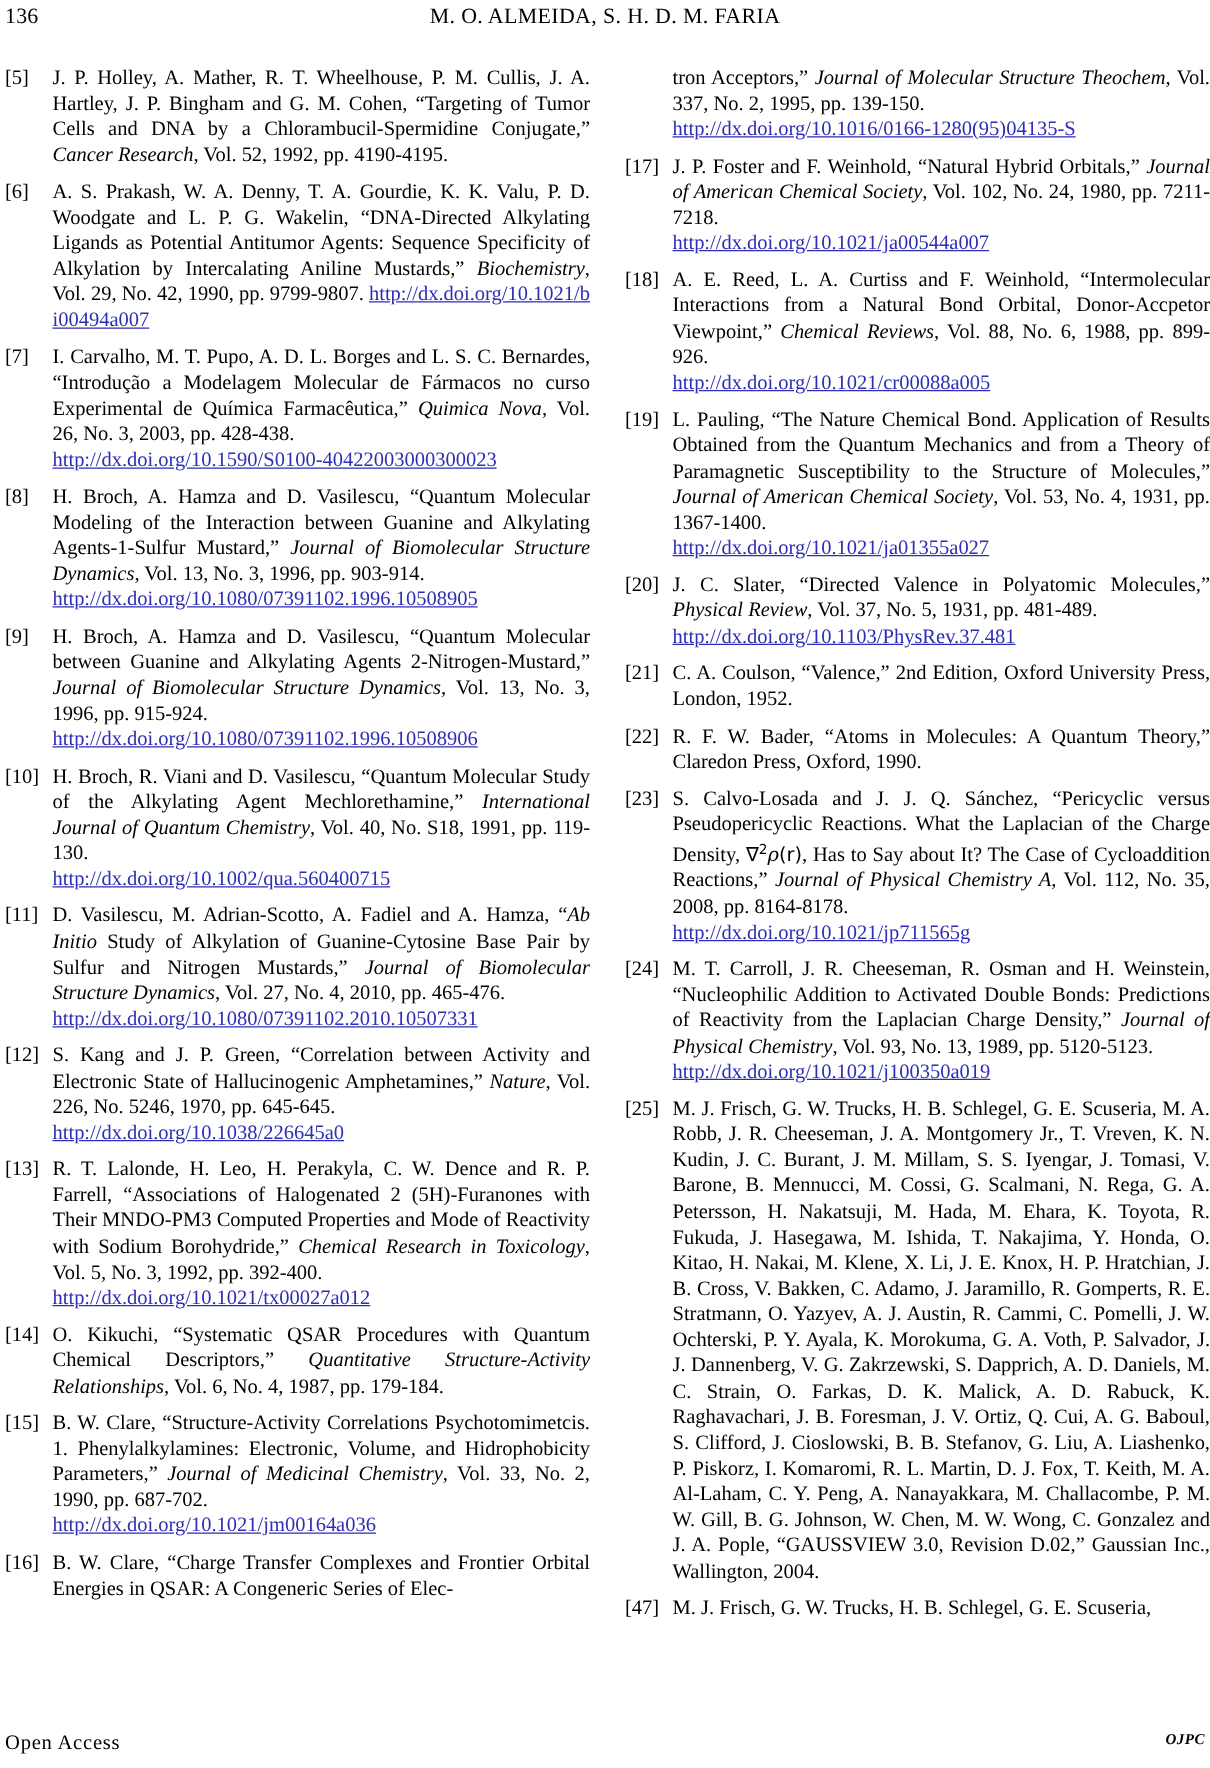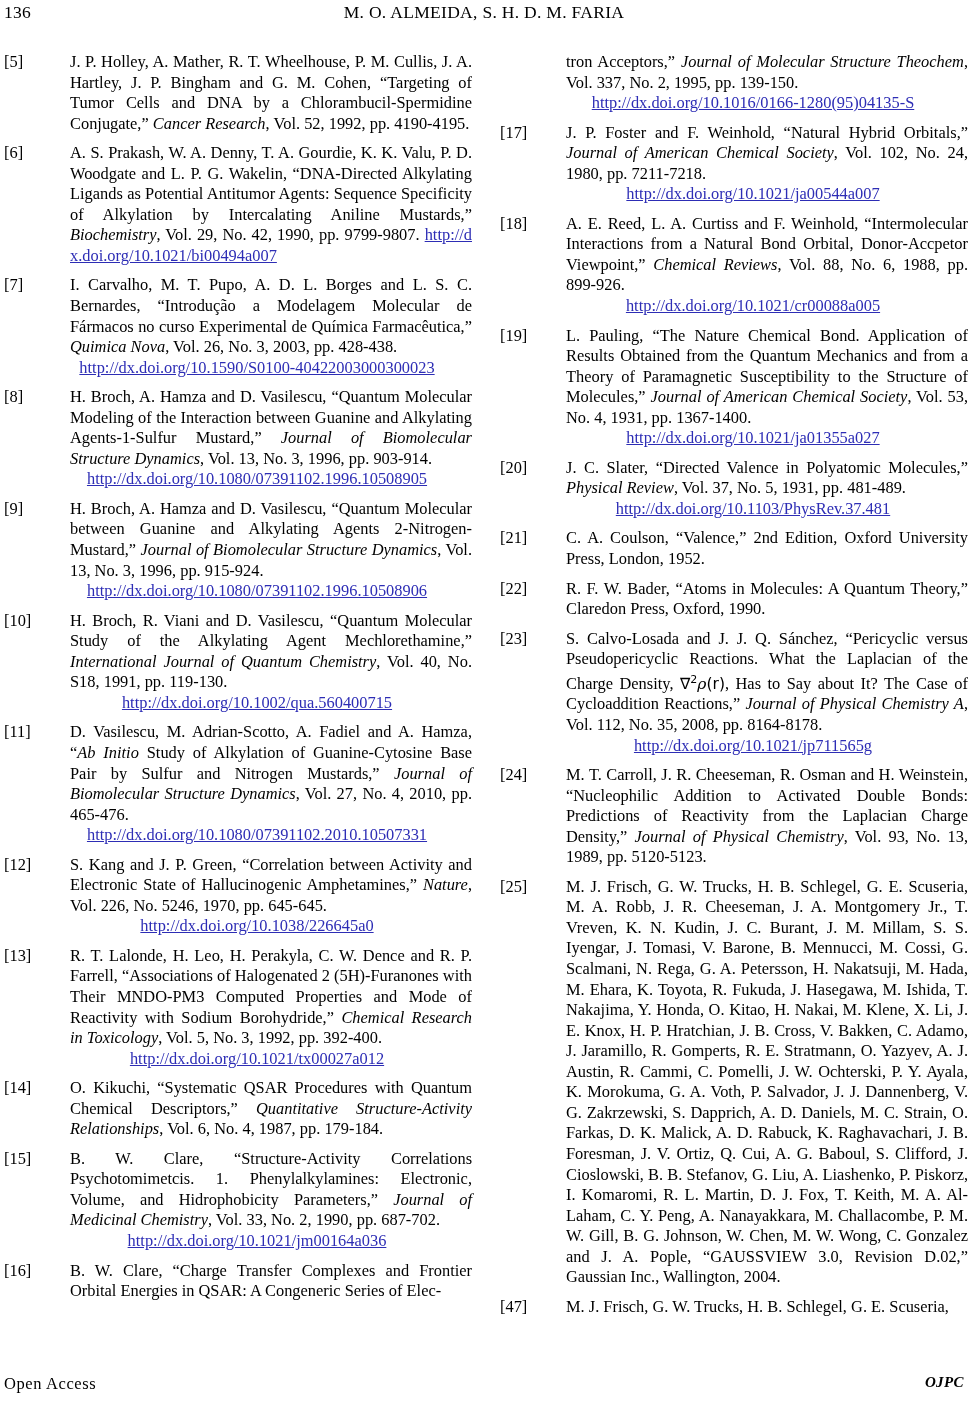--- a/index.html
+++ b/index.html
@@ -74,63 +74,63 @@
     left: 0;
     top: 0;
     width: 34px;
     text-align: left;
     font-size: 16.4px;
     line-height: 20.55px;
   }
   
   .ref.cont { padding-left: 38px; }
 
-  .ref .body { display: block; margin-left: 28px; }
+  .ref .body { display: block; }
 
   i, .it { }
 
   a.doi {
     color: #2d2db5;
     text-decoration: underline;
     word-break: break-all;
     font-style: normal;
   }
   .doi-line {
     display: block;
-    text-align: center;
+    text-align: left;
   }
 
   
   .nabla {
     font-family: "DejaVu Sans", sans-serif;
     font-size: 15.5px;
   }
   .sup { font-size: 11px; vertical-align: super; }
   .rho { font-style: italic; font-family: "DejaVu Serif", serif; }
 
   
   .footer {
     position: absolute;
     left: 0;
-    bottom: 18px;
+    bottom: 8px;
     width: 968px;
     height: 22px;
   }
   .footer .open-access {
     position: absolute;
     left: 4px;
     top: 0;
     font-size: 16.5px;
     letter-spacing: 0.6px;
   }
   .footer .journal-abbr {
     position: absolute;
     right: 4px;
     top: 0;
-    font-size: 15px;
+    font-size: 12px;
     font-weight: bold;
     font-style: italic;
     letter-spacing: 0.4px;
   }
 </style>
 </head>
 <body>
 
 <div class="running-head">
   <span class="folio">136</span>
@@ -254,20 +254,21 @@
 
     <div class="ref">
       <span class="label">[23]</span>
       <span class="body"><span>S. Calvo-Losada and J. J. Q. Sánchez, </span><span>“Pericyclic versus Pseudopericyclic Reactions. What the Laplacian of the Charge Density, </span><span class="nabla">∇<span class="sup">2</span><span class="rho">ρ</span>(r)</span><span>, Has to Say about It? The Case of Cycloaddition Reactions,” </span><i>Journal of Physical Chemistry A</i><span>, Vol. 112, No. 35, 2008, pp. 8164-8178.</span></span>
       <span class="doi-line"><a class="doi" href="#">http://dx.doi.org/10.1021/jp711565g</a></span>
     </div>
 
     <div class="ref">
       <span class="label">[24]</span>
       <span class="body"><span>M. T. Carroll, J. R. Cheeseman, R. Osman and H. Weinstein, </span><span>“Nucleophilic Addition to Activated Double Bonds: Predictions of Reactivity from the Laplacian Charge Density,” </span><i>Journal of Physical Chemistry</i><span>, Vol. 93, No. 13, 1989, pp. 5120-5123.</span></span>
+      <span class="doi-line"><a class="doi" href="#">http://dx.doi.org/10.1021/j100350a019</a></span>
     </div>
 
     <div class="ref">
       <span class="label">[25]</span>
       <span class="body"><span>M. J. Frisch, G. W. Trucks, H. B. Schlegel, G. E. Scuseria, M. A. Robb, J. R. Cheeseman, J. A. Montgomery Jr., T. Vreven, K. N. Kudin, J. C. Burant, J. M. Millam, S. S. Iyengar, J. Tomasi, V. Barone, B. Mennucci, M. Cossi, G. Scalmani, N. Rega, G. A. Petersson, H. Nakatsuji, M. Hada, M. Ehara, K. Toyota, R. Fukuda, J. Hasegawa, M. Ishida, T. Nakajima, Y. Honda, O. Kitao, H. Nakai, M. Klene, X. Li, J. E. Knox, H. P. Hratchian, J. B. Cross, V. Bakken, C. Adamo, J. Jaramillo, R. Gomperts, R. E. Stratmann, O. Yazyev, A. J. Austin, R. Cammi, C. Pomelli, J. W. Ochterski, P. Y. Ayala, K. Morokuma, G. A. Voth, P. Salvador, J. J. Dannenberg, V. G. Zakrzewski, S. Dapprich, A. D. Daniels, M. C. Strain, O. Farkas, D. K. Malick, A. D. Rabuck, K. Raghavachari, J. B. Foresman, J. V. Ortiz, Q. Cui, A. G. Baboul, S. Clifford, J. Cioslowski, B. B. Stefanov, G. Liu, A. Liashenko, P. Piskorz, I. Komaromi, R. L. Martin, D. J. Fox, T. Keith, M. A. Al-Laham, C. Y. Peng, A. Nanayakkara, M. Challacombe, P. M. W. Gill, B. G. Johnson, W. Chen, M. W. Wong, C. Gonzalez and J. A. Pople, </span><span>“GAUSSVIEW 3.0, Revision D.02,” Gaussian Inc., Wallington, 2004.</span></span>
     </div>
 
     <div class="ref">
       <span class="label">[47]</span>
       <span class="body"><span>M. J. Frisch, G. W. Trucks, H. B. Schlegel, G. E. Scuseria,</span></span>

